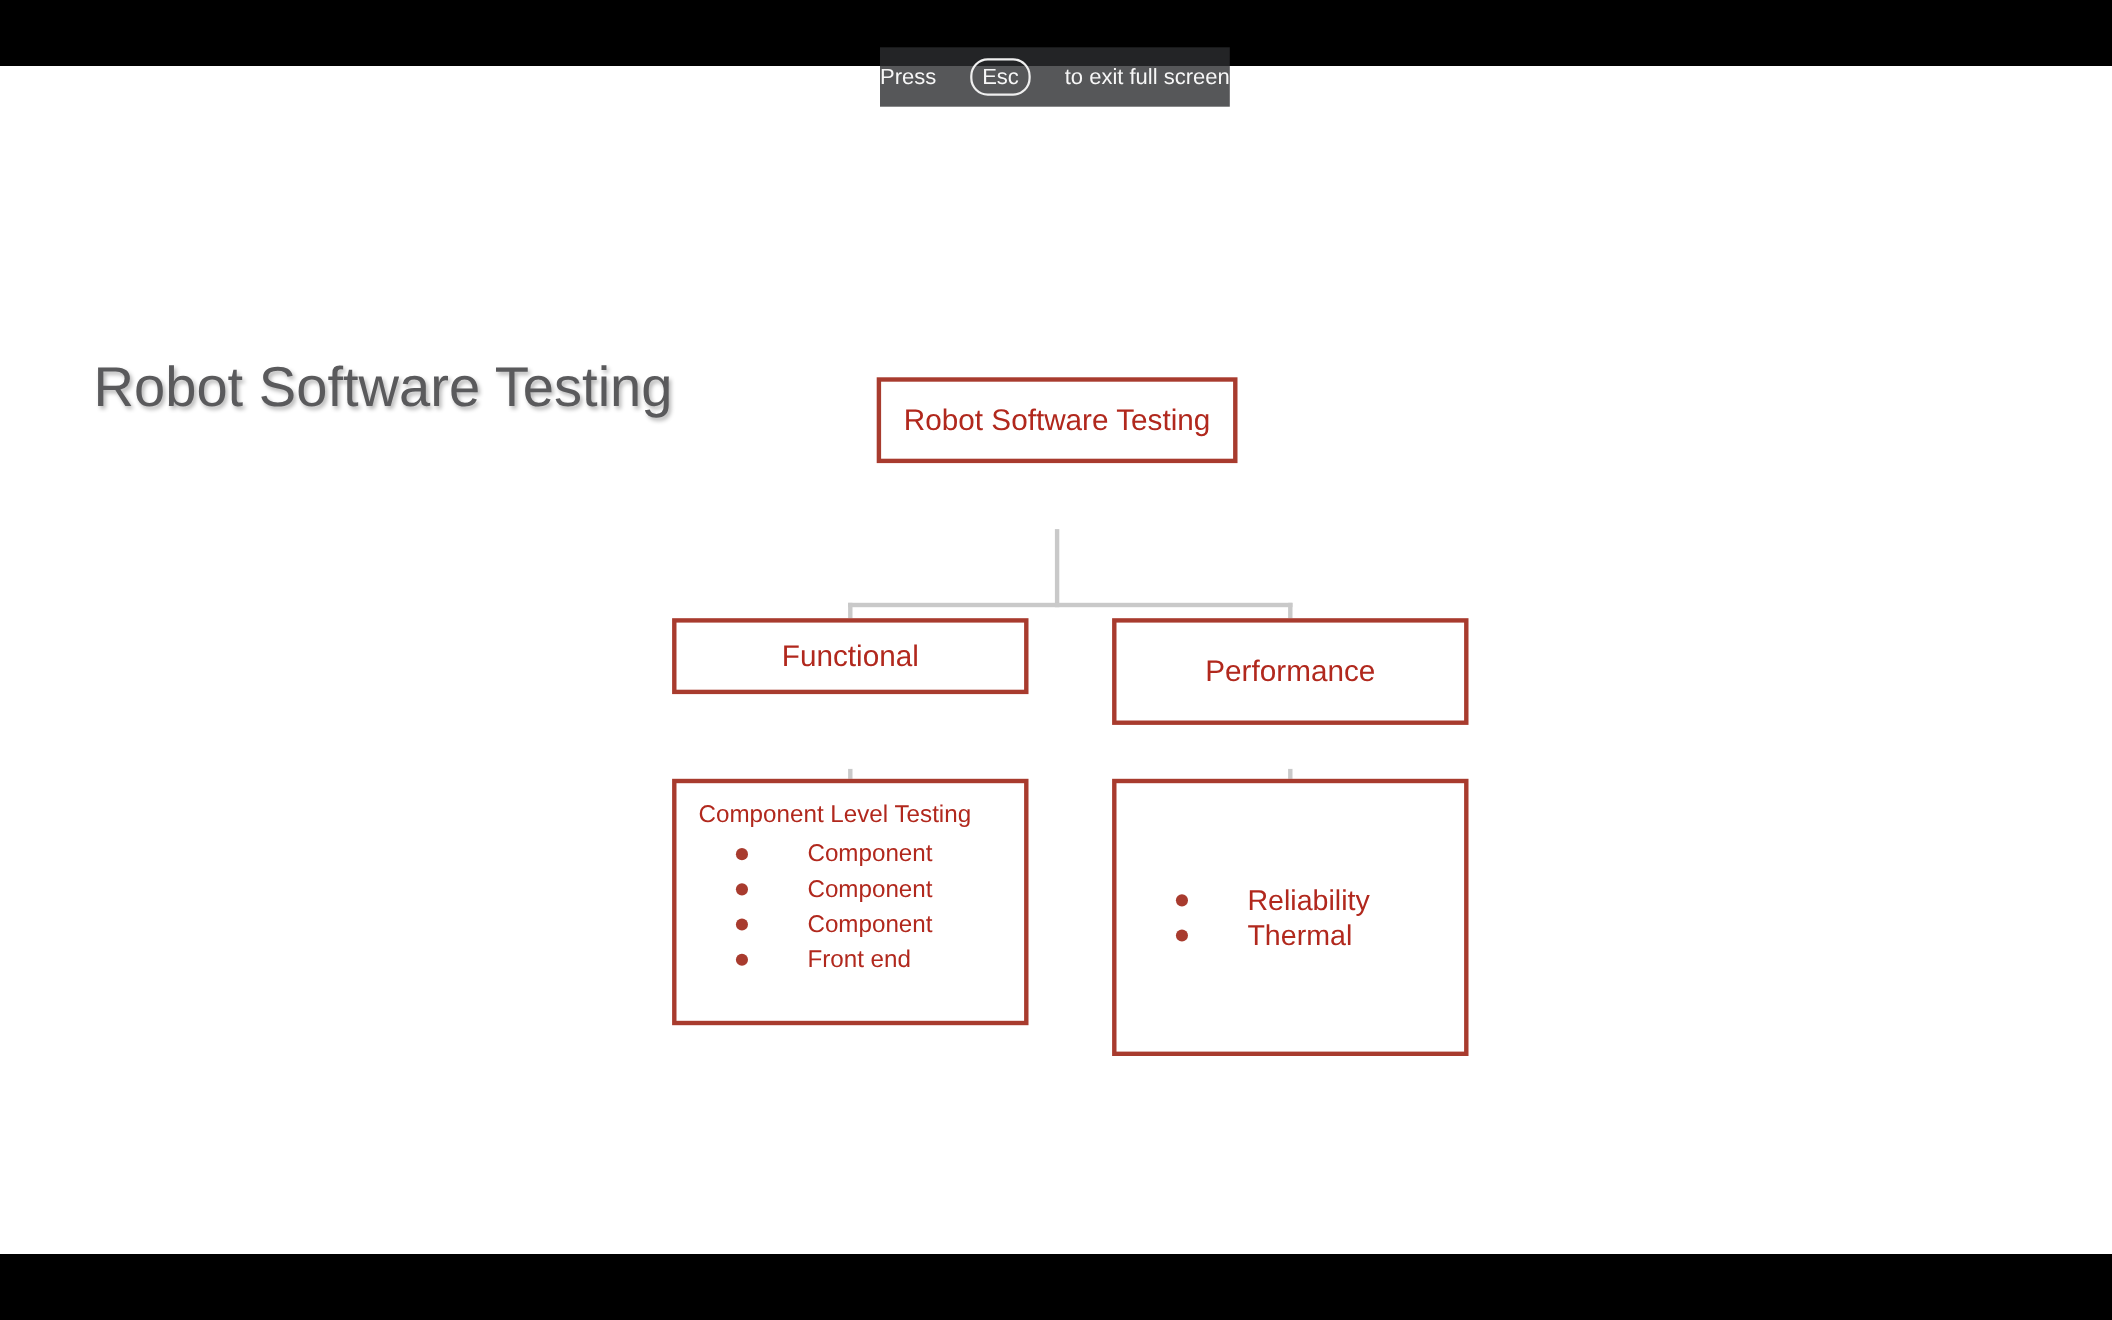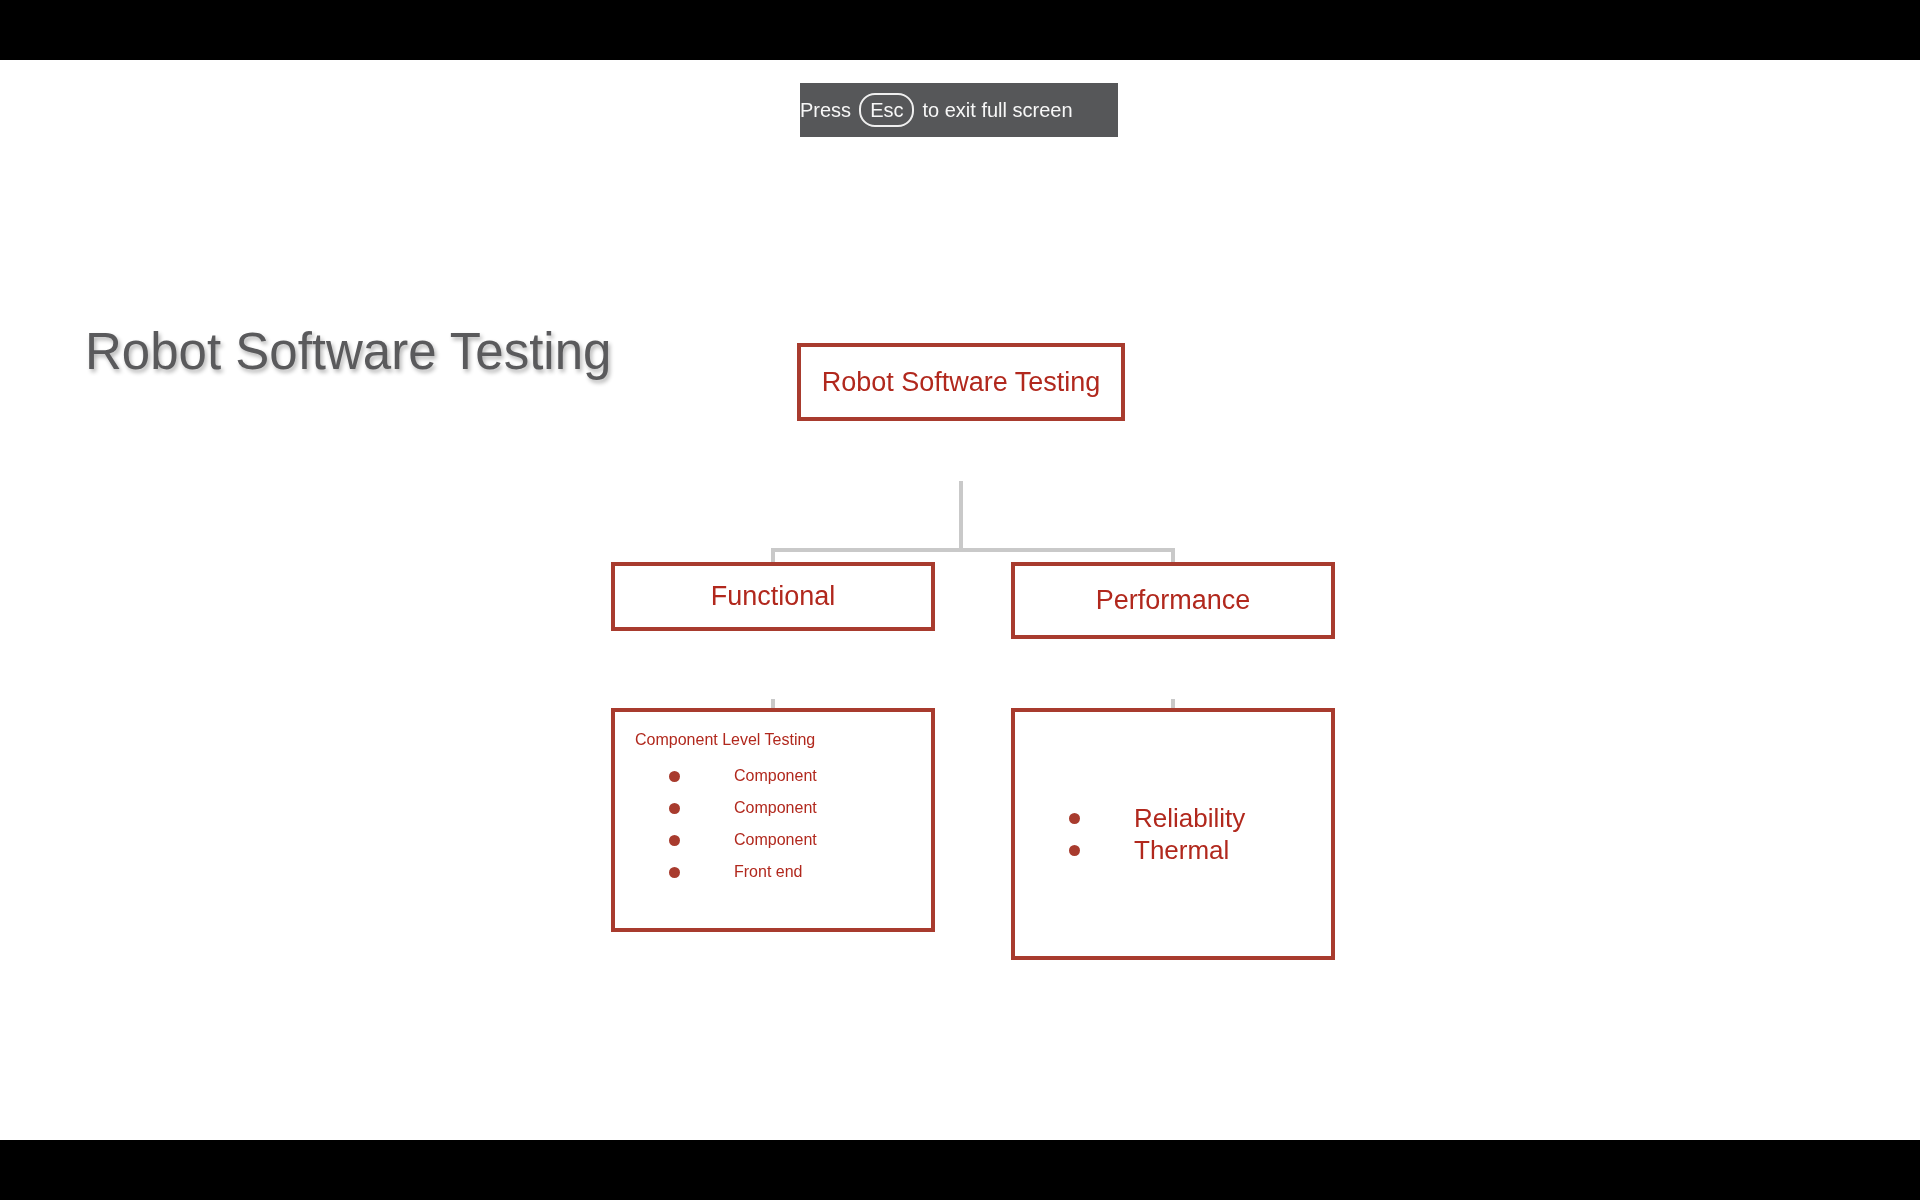--- a/index.html
+++ b/index.html
@@ -24,25 +24,24 @@
 
   
   .fs-toast {
     position: absolute;
     left: 800px; top: 43px;
     width: 318px; height: 54px;
     background: rgba(44, 45, 48, 0.80);
     color: #f7f7f7;
     display: flex;
     align-items: center;
-    justify-content: flex-start;
+    justify-content: space-between;
     gap: 8px;
     font-size: 20px;
     z-index: 10;
-    margin-top: 40px;
   }
   .fs-toast .keycap {
     display: inline-block;
     border: 2px solid #efefef;
     border-radius: 16px;
     padding: 4px 9px;
     line-height: 22px;
     font-size: 20px;
   }
 
@@ -64,22 +63,22 @@
     color: #b1281d;
   }
   .node--center {
     display: flex;
     align-items: center;
     justify-content: center;
     font-size: 27px;
   }
   .node--root   { left: 797px;  top: 343px; width: 328px; height: 78px; }
   .node--func   { left: 611px;  top: 562px; width: 324px; height: 69px; }
-  .node--perf   { left: 1011px; top: 562px; width: 324px; height: 77px; }
-  .node--detail { left: 611px;  top: 708px; width: 324px; height: 224px; font-size: 16px; line-height: 32px; }
+  .node--perf   { left: 1011px; top: 562px; width: 324px; height: 97px; }
+  .node--detail { left: 611px;  top: 708px; width: 324px; height: 224px; font-size: 22px; line-height: 32px; }
   .node--detail2{ left: 1011px; top: 708px; width: 324px; height: 252px; font-size: 26px; line-height: 32px;
                   display: flex; flex-direction: column; justify-content: center; }
 
   .node--detail .detail-inner { padding: 12px 18px 0 20px; }
   .detail-heading { color: #b1281d; }
 
   .bullet-list { list-style: none; margin-top: 4px; }
   .bullet-list li {
     position: relative;
     padding-left: 99px;

